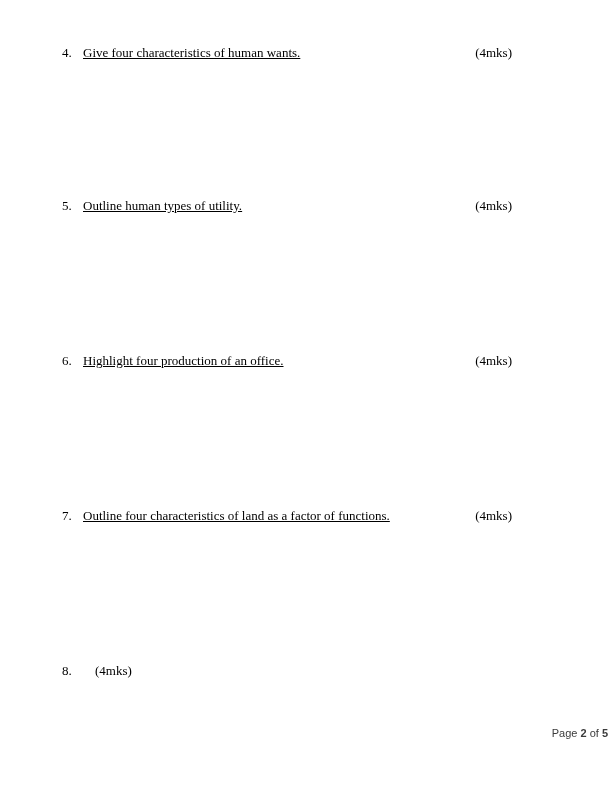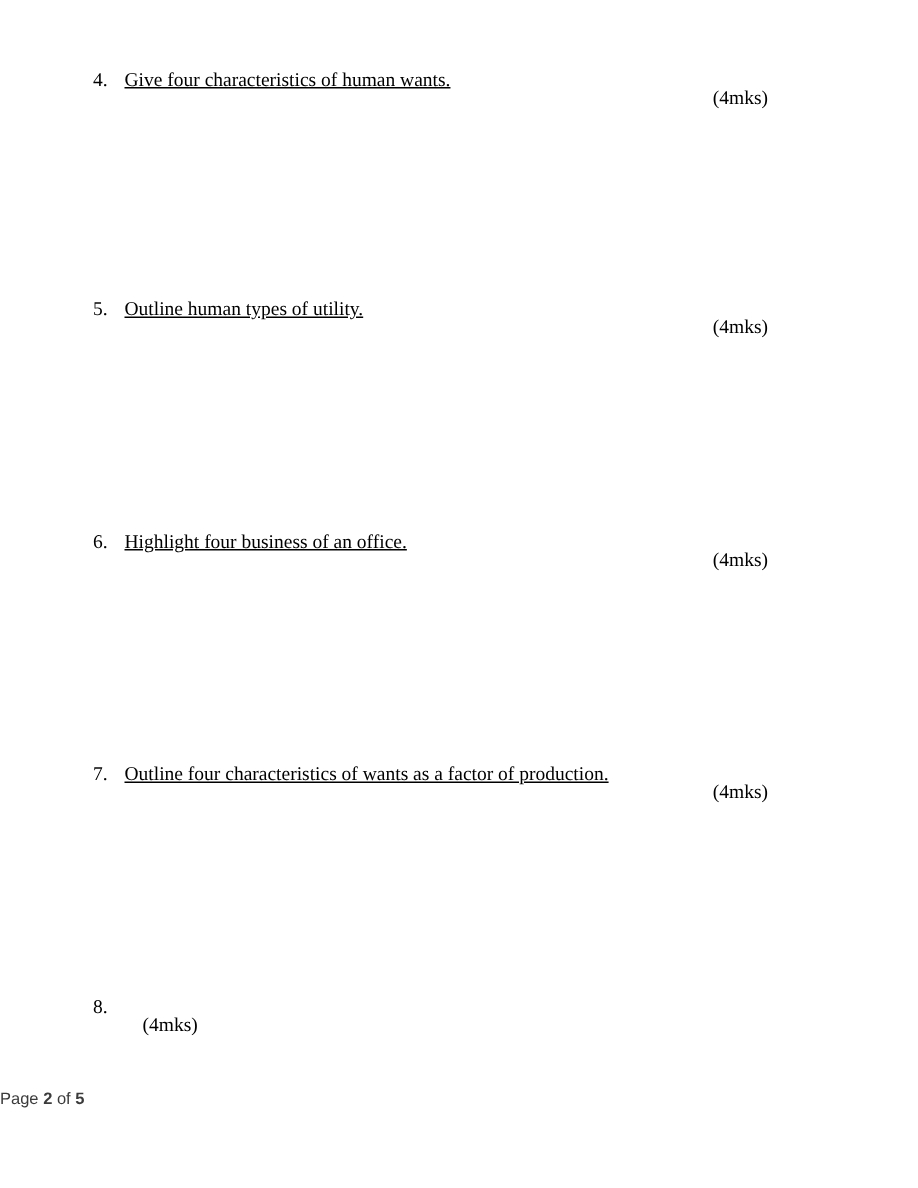--- a/index.html
+++ b/index.html
@@ -29,33 +29,32 @@
     flex: 0 0 21px;
   }
   .q-text {
     flex: 1 1 auto;
     text-decoration: underline;
   }
   .q-marks {
     flex: 0 0 auto;
     margin-left: 12px;
     white-space: nowrap;
-    margin-top: 12px;
   }
   .q4 { top: 45px; }
   .q5 { top: 198px; }
   .q6 { top: 353px; }
   .q7 { top: 508px; }
   .q8 { top: 663px; }
   .footer {
     position: absolute;
     top: 726px;
-    left: 0;
+    left: 12px;
     width: 596px;
-    text-align: left;
+    text-align: right;
     font-family: "Liberation Sans", sans-serif;
     font-size: 11px;
     line-height: 14px;
     color: #3b3b3b;
   }
   .footer .bold {
     font-weight: bold;
   }
 </style>
 </head>
@@ -70,27 +69,27 @@
   </div>
 
   <div class="question-row q5">
     <span class="q-number">5.</span>
     <span class="q-text">Outline human types of utility.</span>
     <span class="q-marks">(4mks)</span>
   </div>
 
   <div class="question-row q6">
     <span class="q-number">6.</span>
-    <span class="q-text">Highlight four business of an office.</span>
+    <span class="q-text">Highlight four production of an office.</span>
     <span class="q-marks">(4mks)</span>
   </div>
 
   <div class="question-row q7">
     <span class="q-number">7.</span>
-    <span class="q-text">Outline four characteristics of wants as a factor of production.</span>
+    <span class="q-text">Outline four characteristics of land as a factor of functions.</span>
     <span class="q-marks">(4mks)</span>
   </div>
 
   <div class="question-row q8">
     <span class="q-number">8.</span>
     <span class="q-marks">(4mks)</span>
   </div>
 
   <div class="footer">
     <span>Page</span>&nbsp;<span class="bold">2</span>&nbsp;<span>of</span>&nbsp;<span class="bold">5</span>

